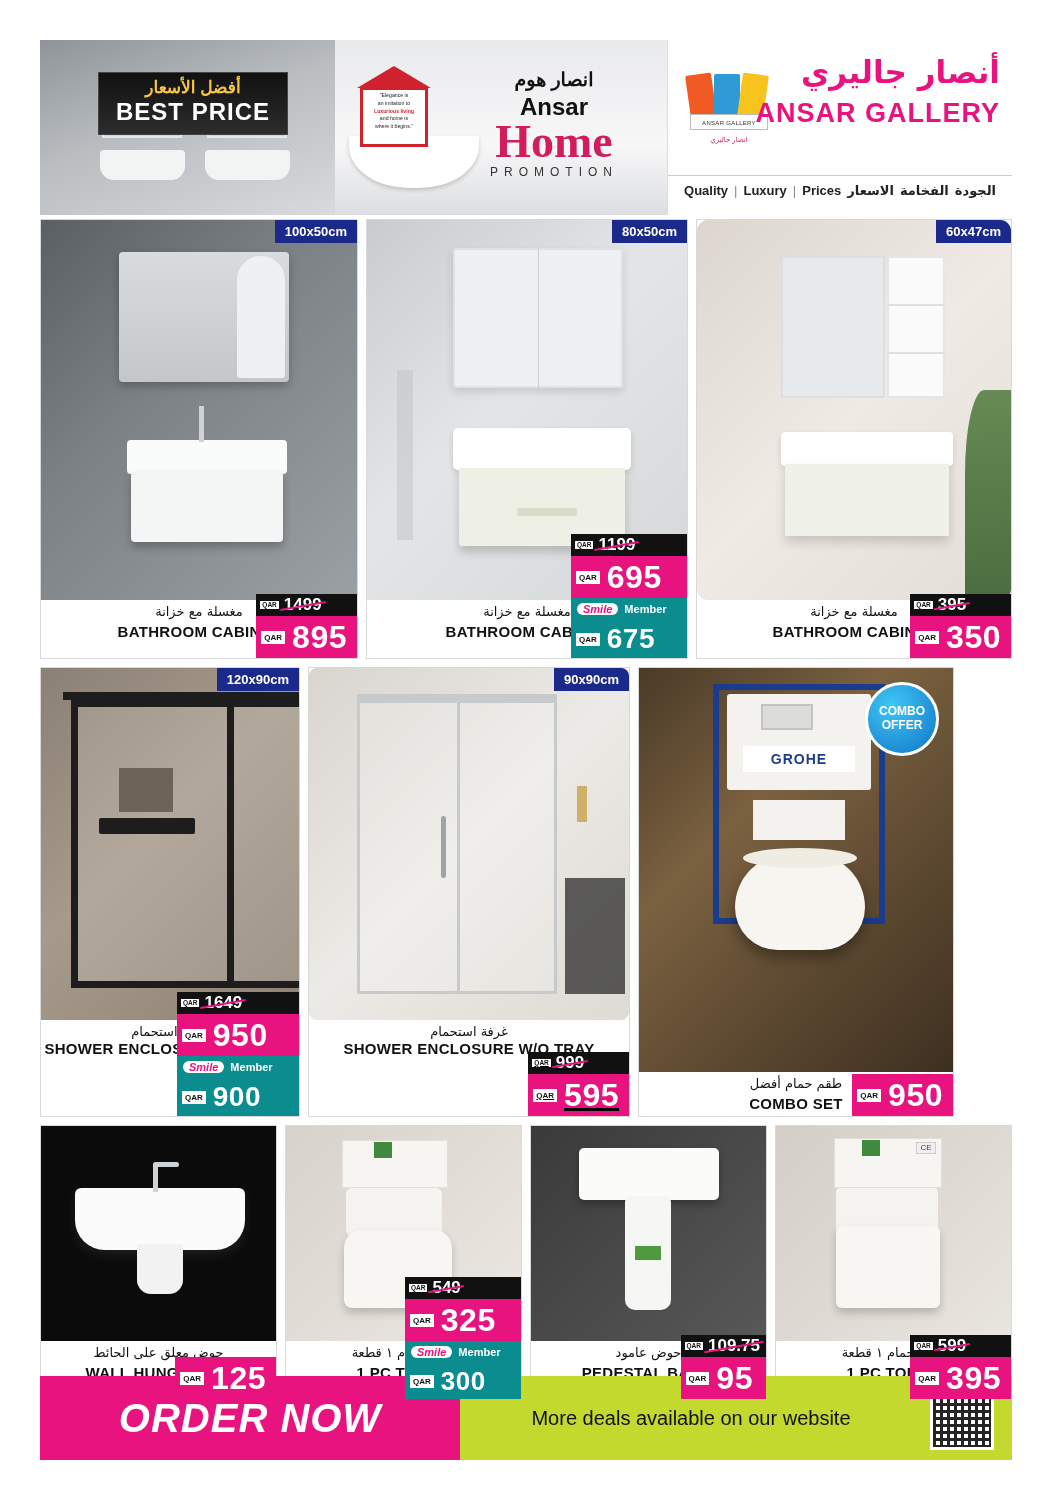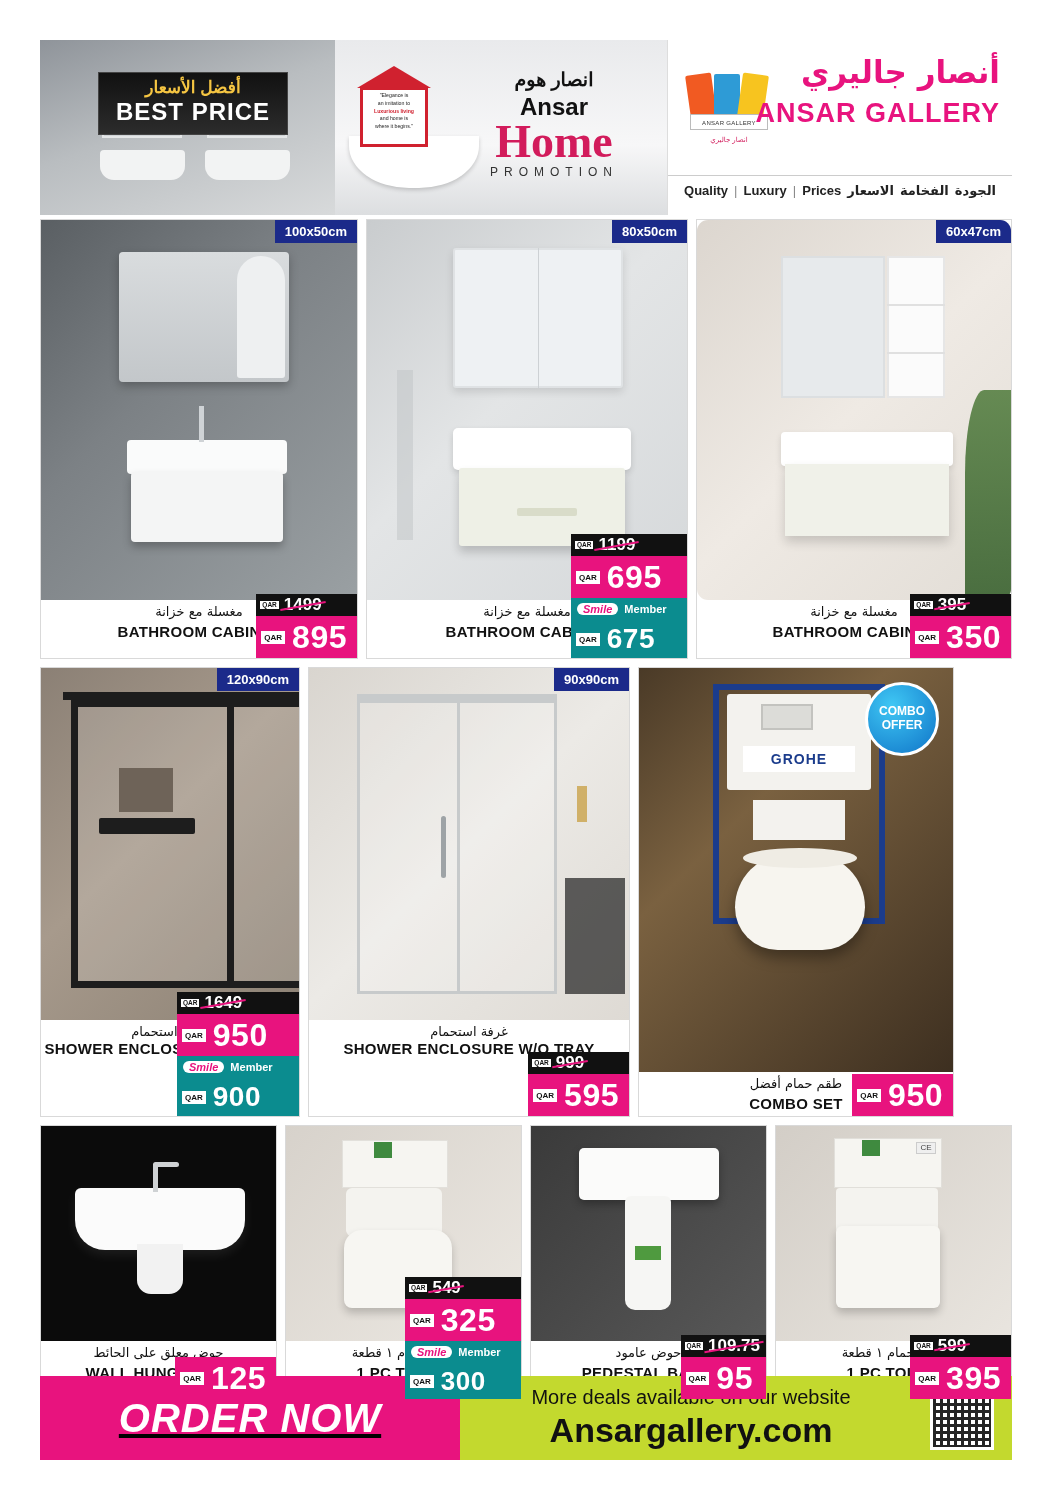--- a/index.html
+++ b/index.html
@@ -87,21 +87,21 @@
   .member-lbl .mtxt { color:#fff; font-size:11px; font-weight:bold; margin-left:6px; }
   .now.teal { background:#0b8c8f; }
 
   .combo { position:absolute; right:14px; top:14px; width:74px; height:74px; border-radius:50%;
      background:radial-gradient(circle at 35% 30%, #3fc7f4, #0f74c8); color:#fff; display:flex; flex-direction:column;
      align-items:center; justify-content:center; font-size:12px; font-weight:bold; border:3px solid #fff; z-index:6; line-height:1.15; }
   .obj { position:absolute; }
 
   
   .footer { position:absolute; left:40px; top:1376px; width:972px; height:84px; display:flex; }
-  .f-left { width:420px; background:#e8137e; display:flex; align-items:center; justify-content:center;text-decoration:underline; }
+  .f-left { width:420px; background:#e8137e; display:flex; align-items:center; justify-content:center; }
   .f-left .t { color:#fff; font-size:40px; font-weight:bold; font-style:italic; letter-spacing:1px; }
   .f-right { flex:1; background:#c3d92e; position:relative; display:flex; align-items:center; }
   .f-right .txt { flex:1; text-align:center; padding-right:90px; }
   .f-right .l1 { font-size:20px; color:#111; }
   .f-right .l2 { font-size:34px; font-weight:bold; color:#111; margin-top:2px; }
   .qr { position:absolute; right:18px; top:10px; width:64px; height:64px; background:#fff; padding:3px; }
   .qr i { display:block; width:100%; height:100%;
     background-image:
       linear-gradient(90deg,#000 50%, transparent 50%),
       linear-gradient(#000 50%, transparent 50%);
@@ -289,34 +289,34 @@
             <span class="mtxt">Member</span>
           </div>
           <div class="now teal" style="height:38px;">
             <span class="qar">QAR</span>
             <span class="num" style="font-size:28px;">900</span>
           </div>
         </div>
       </div>
 
       <div class="card" style="width:322px;">
-        <div class="photo" style="height:352px;background:linear-gradient(135deg,#d9d5cf 0%,#eceae6 50%,#dedad4 100%);">
+        <div class="photo" style="height:352px;background:linear-gradient(135deg,#d9d5cf 0%,#eceae6 50%,#dedad4 100%);border-radius:8px;">
           <div class="dim">90x90cm</div>
           <div class="obj" style="left:48px;top:26px;width:200px;height:6px;background:#c7cacb;"></div>
           <div class="obj" style="left:48px;top:32px;width:200px;height:294px;border:3px solid #c7cacb;background:rgba(255,255,255,.2);"></div>
           <div class="obj" style="left:148px;top:32px;width:3px;height:294px;background:#c7cacb;"></div>
           <div class="obj" style="left:132px;top:148px;width:5px;height:62px;background:#9ea3a6;border-radius:3px;"></div>
           <div class="obj" style="left:256px;top:210px;width:60px;height:116px;background:#2b2b2b;opacity:.75;"></div>
           <div class="obj" style="left:268px;top:118px;width:10px;height:36px;background:#c9a24a;opacity:.8;"></div>
         </div>
         <div class="caption" style="height:74px;">
           <div class="cap-ar">غرفة استحمام</div>
           <div class="cap-en two">SHOWER ENCLOSURE W/O TRAY</div>
         </div>
-        <div class="pricebox" style="right:0;bottom:0;">
+        <div class="pricebox" style="right:0;bottom:0;text-decoration:underline;">
           <div class="was">
             <span class="qar">QAR</span>
             <span class="num">999</span>
           </div>
           <div class="now">
             <span class="qar">QAR</span>
             <span class="num">595</span>
           </div>
         </div>
       </div>
@@ -448,21 +448,20 @@
     </div>
   </div>
 
   <div class="footer">
     <div class="f-left">
       <div class="t">ORDER NOW</div>
     </div>
     <div class="f-right">
       <div class="txt">
         <div class="l1">More deals available on our website</div>
-        <div class="l2">Ansargallery.com</div>
       </div>
       <div class="qr">
           <i></i>
         </div>
     </div>
   </div>
 
 </div>
 
 </body></html>

